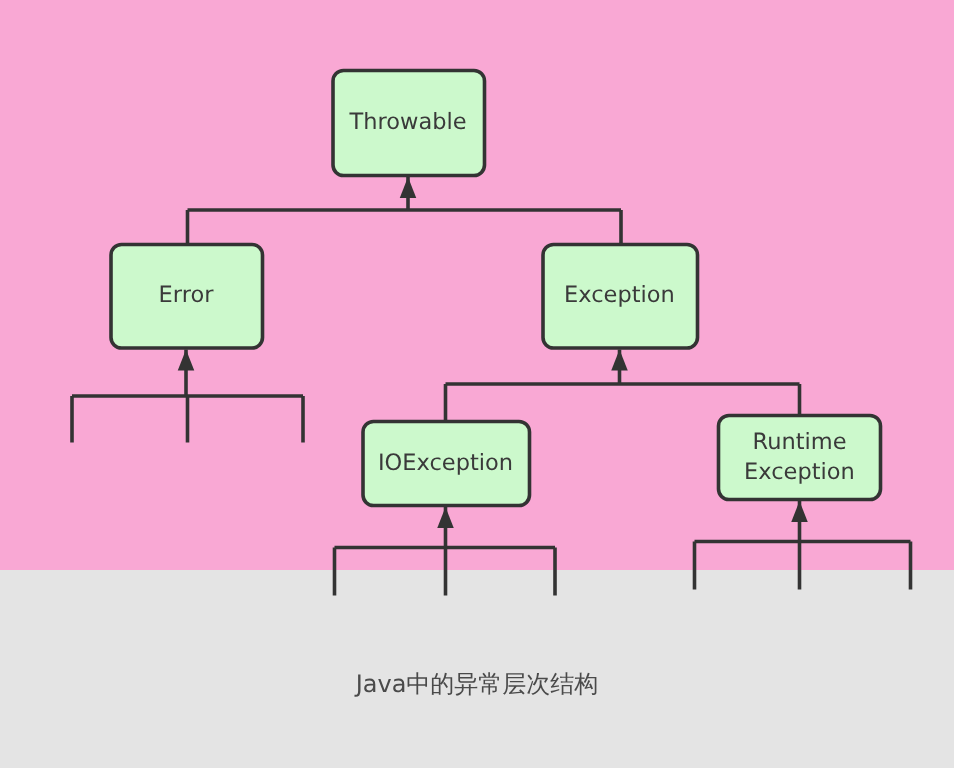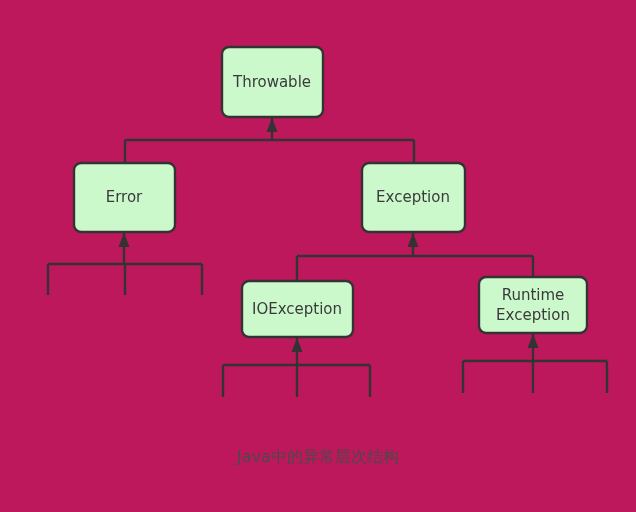--- a/index.html
+++ b/index.html
@@ -10,22 +10,22 @@
   body {
     width: 636px;
     height: 512px;
     overflow: hidden;
     background: #e4e4e4;
     font-family: "DejaVu Sans", "Liberation Sans", sans-serif;
   }
   #diagram-root {
     position: relative;
     width: 636px;
-    height: 512px;
-    background: #be185d;
+    height: 380px;
+    background: #f9a8d4;
   }
   svg#hierarchy-svg {
     position: absolute;
     left: 0;
     top: 0;
     width: 636px;
     height: 512px;
     display: block;
   }
   .node-box {

